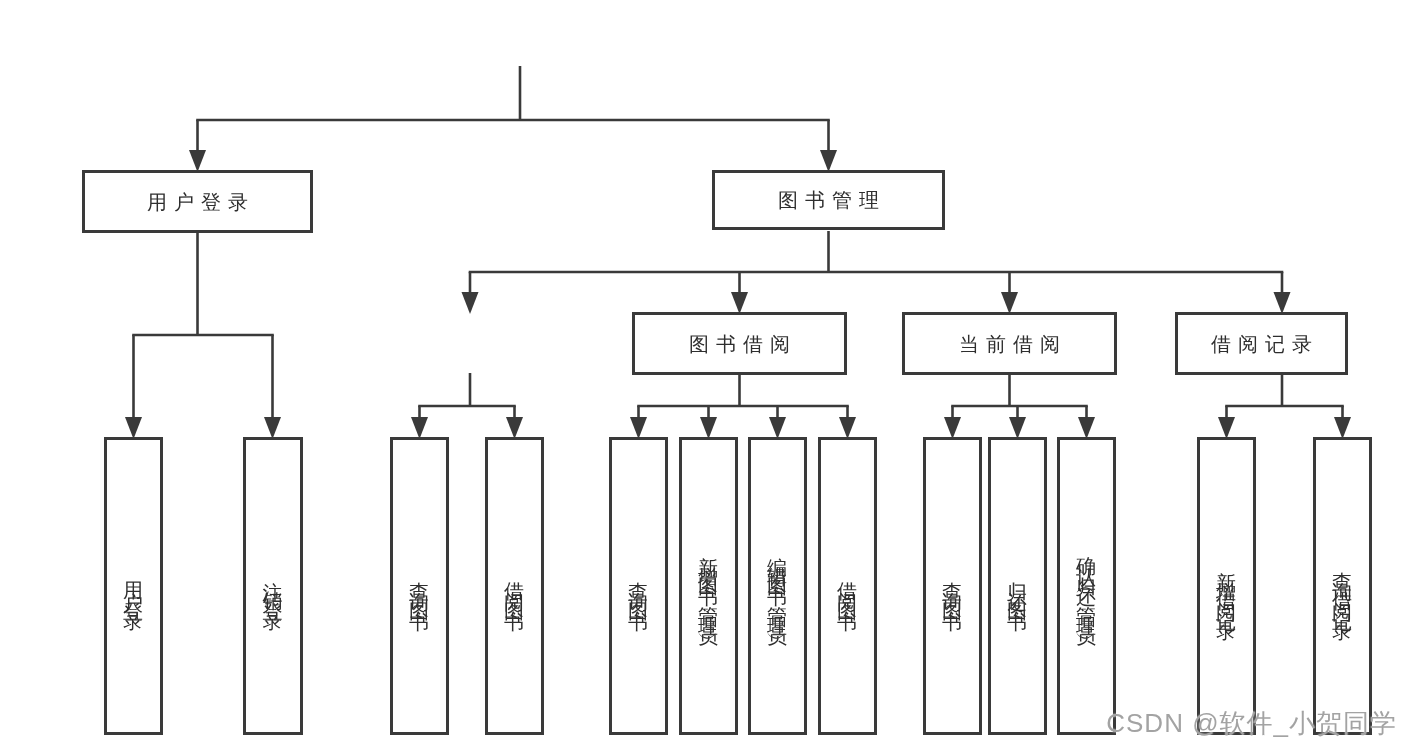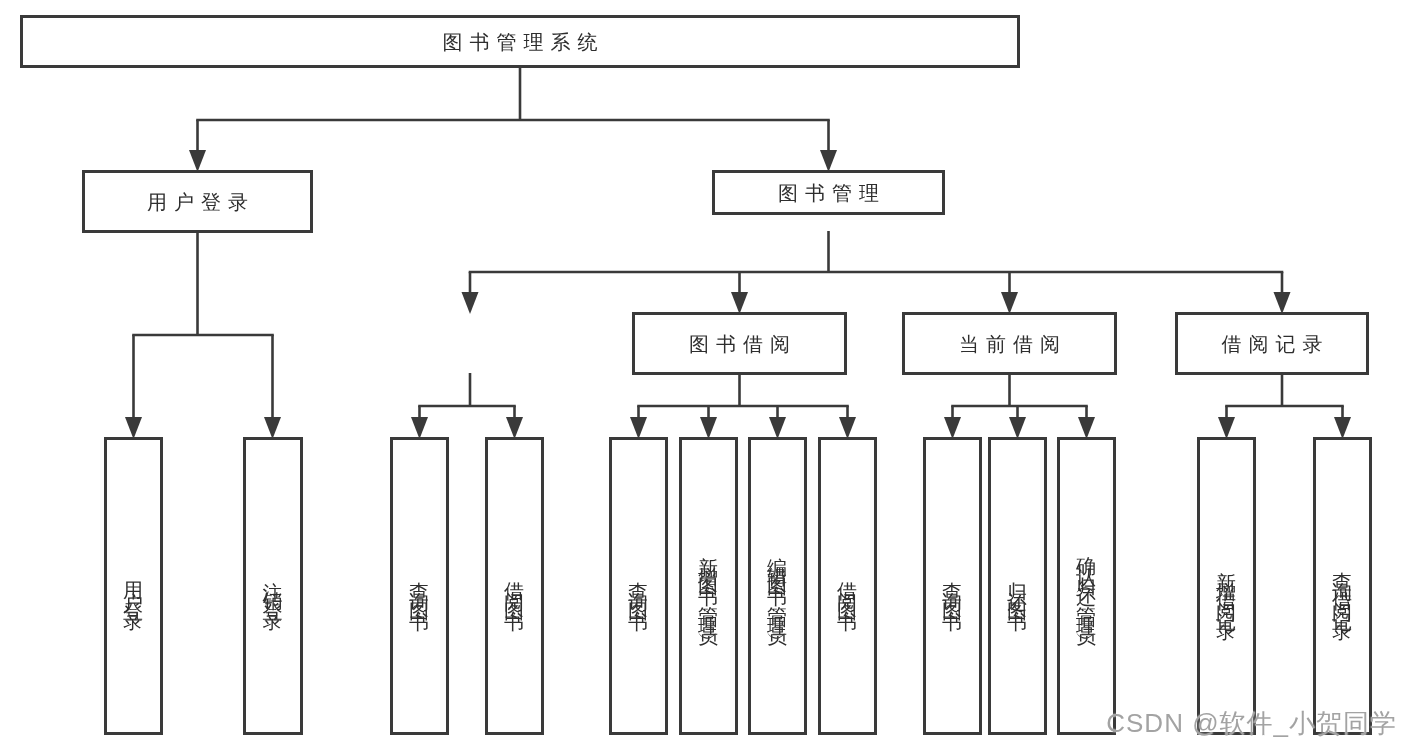--- a/index.html
+++ b/index.html
@@ -81,38 +81,35 @@
       <line x1="1086.5" y1="406" x2="1086.5" y2="422" stroke="#3a3a3a" stroke-width="2.6"></line>
       <polygon points="1086.5,439 1078,417 1095,417" fill="#3a3a3a"></polygon>
       <line x1="1282" y1="373" x2="1282" y2="406" stroke="#3a3a3a" stroke-width="2.6"></line>
       <line x1="1225.2" y1="406" x2="1343.8" y2="406" stroke="#3a3a3a" stroke-width="2.6"></line>
       <line x1="1226.5" y1="406" x2="1226.5" y2="422" stroke="#3a3a3a" stroke-width="2.6"></line>
       <polygon points="1226.5,439 1218,417 1235,417" fill="#3a3a3a"></polygon>
       <line x1="1342.5" y1="406" x2="1342.5" y2="422" stroke="#3a3a3a" stroke-width="2.6"></line>
       <polygon points="1342.5,439 1334,417 1351,417" fill="#3a3a3a"></polygon>
     </svg>
 
-  <div class="box" style="left:20px;top:15px;width:1000px;height:53px">
-    <span class="hlabel">图书管理系统</span>
-  </div>
 
   <div class="box" style="left:82px;top:170px;width:231px;height:63px">
     <span class="hlabel">用户登录</span>
   </div>
-  <div class="box" style="left:712px;top:170px;width:233px;height:45px">
+  <div class="box" style="left:712px;top:170px;width:233px;height:60px">
     <span class="hlabel">图书管理</span>
   </div>
 
   <div class="box" style="left:902px;top:312px;width:215px;height:63px">
     <span class="hlabel">当前借阅</span>
   </div>
   <div class="box" style="left:632px;top:312px;width:215px;height:63px">
     <span class="hlabel">图书借阅</span>
   </div>
-  <div class="box" style="left:1175px;top:312px;width:194px;height:63px">
+  <div class="box" style="left:1175px;top:312px;width:173px;height:63px">
     <span class="hlabel">借阅记录</span>
   </div>
 
   <div class="box" style="left:104px;top:437px;width:59px;height:298px">
     <span class="vlabel">用户登录</span>
   </div>
   <div class="box" style="left:243px;top:437px;width:60px;height:298px">
     <span class="vlabel">注销登录</span>
   </div>
   <div class="box" style="left:390px;top:437px;width:59px;height:298px">

